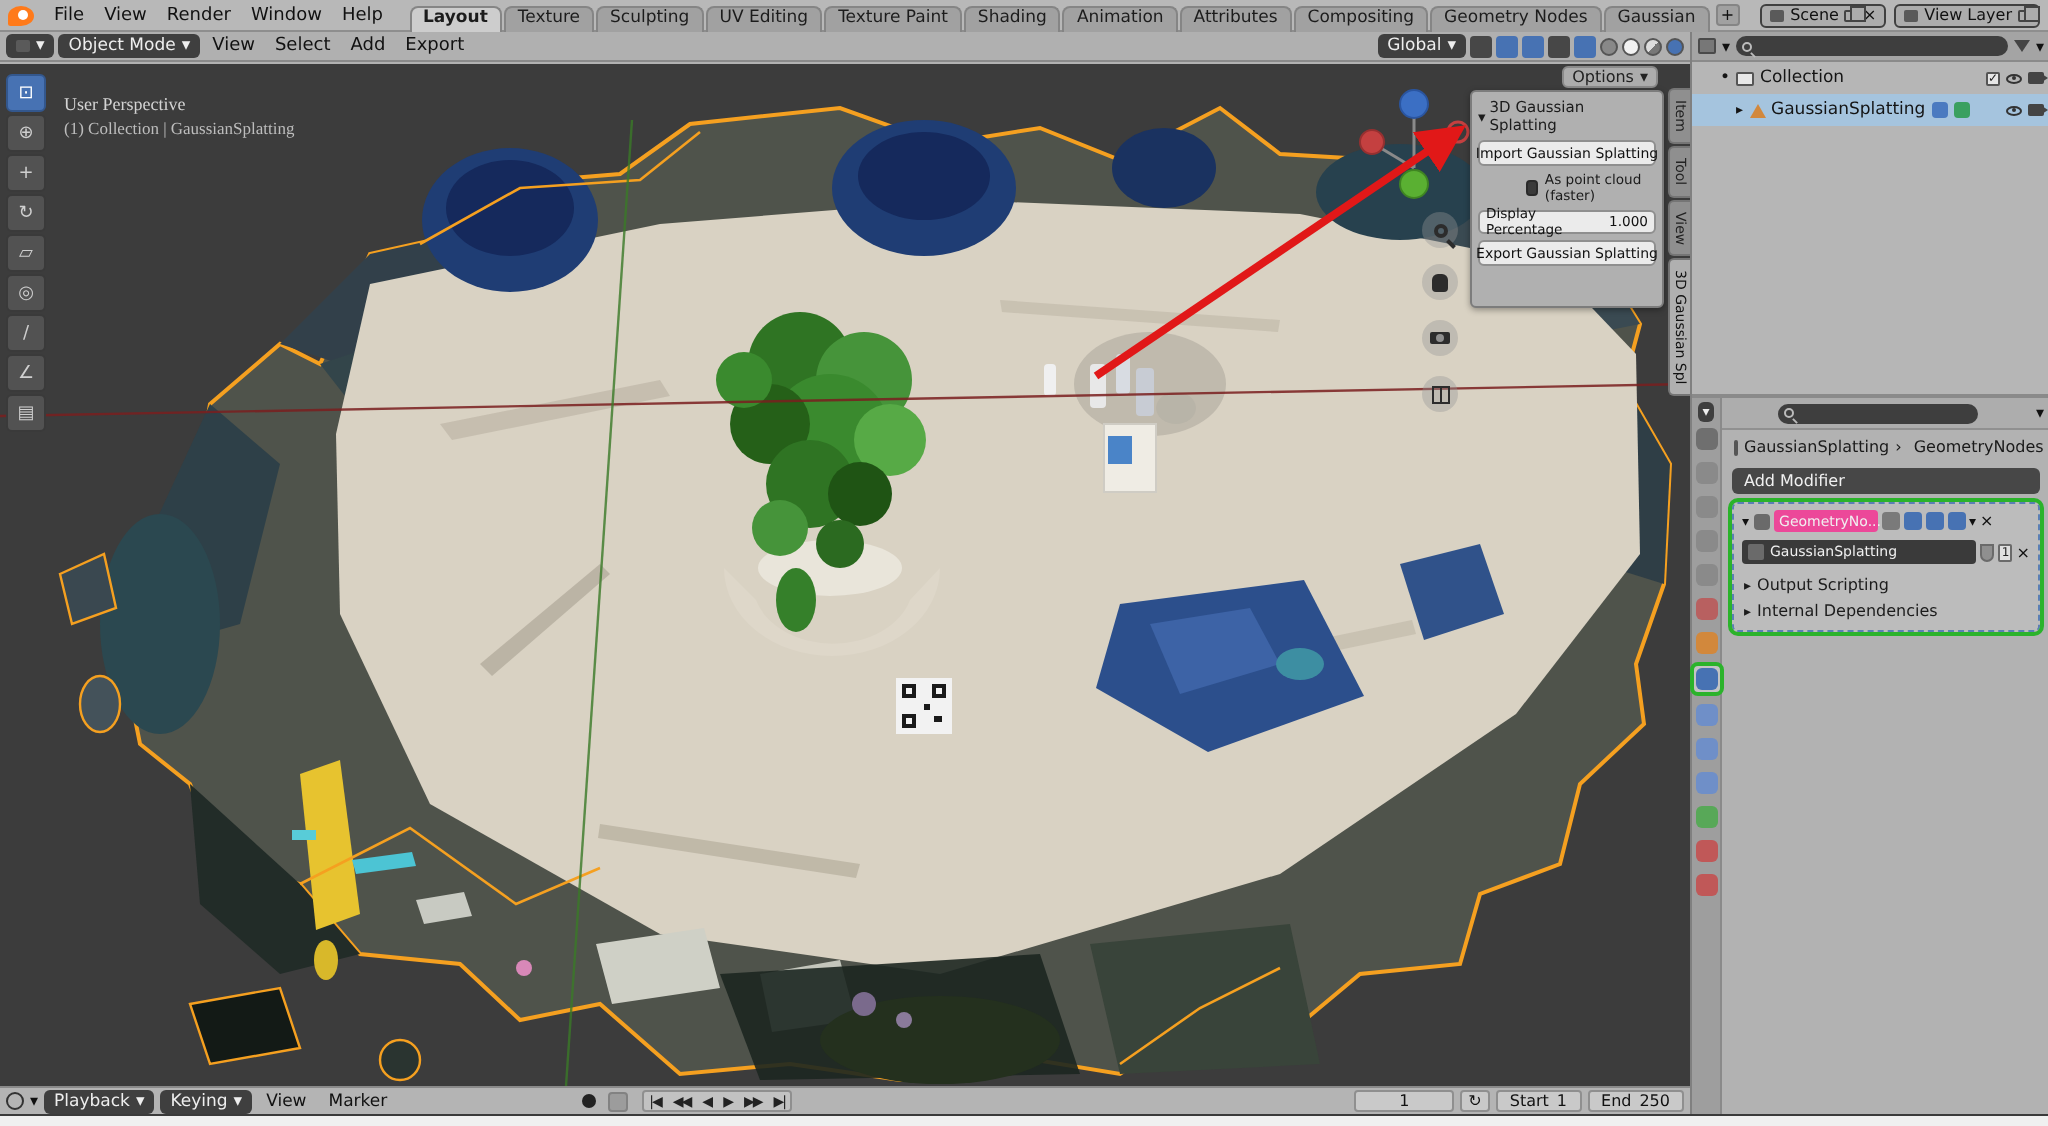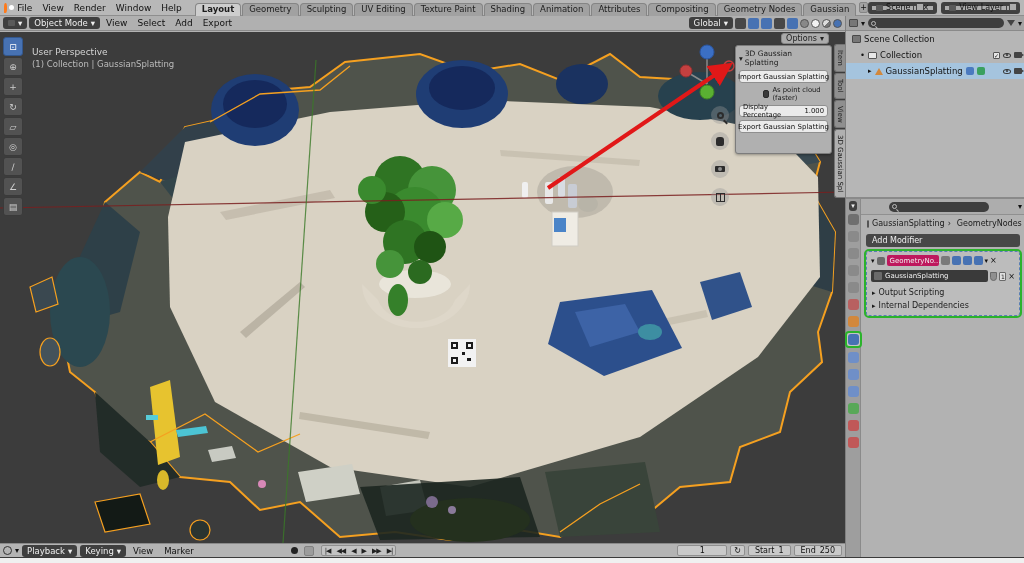--- a/index.html
+++ b/index.html
@@ -14,21 +14,21 @@
   .blender-logo::after { content:""; position:absolute; left:5px; top:2px; width:5px; height:5px;
                   background:#fff; border-radius:50%; }
   .appmenu { padding:0 5px; white-space:nowrap; }
   #ws-tabs { display:flex; margin-left:8px; height:16px; align-items:flex-end; }
   .ws-tab { font-size:8.5px; padding:0 6px 2px 6px; background:#a1a1a1; border:1px solid #858585;
             border-bottom:none; border-radius:4px 4px 0 0; margin-right:1px; white-space:nowrap; color:#1c1c1c; }
   .ws-tab.active { background:#cdcdcd; font-weight:bold; }
   .mini-btn { width:12px; height:11px; background:#a1a1a1; border:1px solid #858585; border-radius:2px;
               font-size:8px; line-height:9px; text-align:center; margin-left:2px; }
   .tb-right { margin-left:auto; display:flex; align-items:center; gap:4px; padding-right:4px; }
-  .id-widget { display:flex; align-items:center; gap:3px; background:#acacac; border:4px solid #404040;
+  .id-widget { display:flex; align-items:center; gap:3px; background:#acacac; border:1px solid #404040;
                border-radius:3px; height:12px; padding:0 4px; font-size:8px; white-space:nowrap; }
   .sq-icon { display:inline-block; width:7px; height:6px; background:#5a5a5a; border-radius:1px; }
   .sq-icon.copy { background:none; border:1px solid #444; width:6px; height:6px; position:relative; }
   .sq-icon.copy::after { content:""; position:absolute; left:2px; top:-3px; width:6px; height:6px; border:1px solid #444; background:#acacac; }
 
   
   #viewport { position:absolute; left:0; top:16px; width:845px; height:527px; }
   #vp-header { height:15px; background:#b0b0b0; border-bottom:1px solid #8a8a8a; display:flex;
                align-items:center; font-size:9px; gap:2px; padding:0 3px; }
   .dark-btn { background:#3f3f3f; color:#eee; border-radius:3px; font-size:8.5px; height:12px;
@@ -42,21 +42,21 @@
   #vp-canvas { position:absolute; left:0; top:16px; width:845px; height:511px; background:#3c3c3c; overflow:hidden; }
   #scene-svg { position:absolute; left:0; top:0; z-index:1; }
 
   
   #tool-col { position:absolute; left:3px; top:5px; z-index:10; display:flex; flex-direction:column; gap:1px; }
   .tool-btn { width:20px; height:19px; background:#525252; border:1px solid #3a3a3a; border-radius:3px;
               color:#cfcfcf; font-size:9px; display:flex; align-items:center; justify-content:center; }
   .tool-btn.active { background:#4772b3; border-color:#33578d; color:#fff; }
 
   
-  #vp-overlay-text { position:absolute; left:32px; top:14px; z-index:10; color:#d4d4d4; font-size:9px; line-height:12px; }
+  #vp-overlay-text { position:absolute; left:32px; top:14px; z-index:10; color:#d4d4d4; font-size:9px; line-height:12px;font-family:Liberation Serif, serif; }
   #vp-overlay-text .sub { color:#bdbdbd; font-size:8.5px; }
 
   
   #options-btn { position:absolute; right:16px; top:1px; z-index:10; background:#acacac; border:1px solid #8a8a8a;
                  border-radius:3px; height:11px; font-size:8px; display:flex; align-items:center; gap:3px; padding:0 4px; color:#222; }
 
   
   #gsplat-panel { position:absolute; right:13px; top:13px; width:97px; z-index:10; background:#b0b0b0;
                   border:1px solid #7c7c7c; border-radius:3px; padding:2px 3px 4px 3px; box-shadow:0 1px 3px rgba(0,0,0,.35); }
   #gsplat-panel .p-header { font-size:7.5px; color:#1c1c1c; display:flex; align-items:center; gap:2px; margin:1px 0 3px 0; }
@@ -118,21 +118,21 @@
   .ptab-wrap-active { border:2px solid #2bb32b; border-radius:4px; padding:1px; margin:1px 0; background:#c4c4c4; }
   #prop-main { position:absolute; left:15px; top:0; width:164px; height:100%; }
   #prop-header { height:16px; background:#adadad; border-bottom:1px solid #909090; display:flex; align-items:center; gap:3px; padding:0 3px; }
   #breadcrumb { display:flex; align-items:center; gap:3px; font-size:8px; padding:4px 4px 2px 6px; color:#1a1a1a; white-space:nowrap; }
   .obj-icon { width:8px; height:8px; border:1px solid #555; border-radius:1px; background:#c8c8c8; }
   #add-modifier { margin:4px 5px; height:13px; background:#474747; color:#f0f0f0; border-radius:3px; font-size:8px;
                   display:flex; align-items:center; padding:0 6px; }
   #modifier-box { margin:2px 5px; border:1px dashed #5a7fb5; outline:2px solid #2bb32b; border-radius:3px;
                   background:#bcbcbc; padding:3px 4px; }
   .mod-row { display:flex; align-items:center; gap:2px; margin-bottom:4px; font-size:8px; }
-  .name-field { background:#be185d; color:#f0f0f0; border-radius:2px; height:11px; font-size:7px; display:flex;
+  .name-field { background:#ec4899; color:#f0f0f0; border-radius:2px; height:11px; font-size:7px; display:flex;
                 align-items:center; padding:0 3px; }
   .mod-tog { width:9px; height:9px; border-radius:2px; }
   .node-field { flex:1; background:#3a3a3a; color:#f0f0f0; border-radius:2px; height:12px; font-size:7px;
                 display:flex; align-items:center; gap:3px; padding:0 3px; }
   .browse { width:8px; height:8px; background:#6a6a6a; border-radius:1px; }
   .shield { width:7px; height:9px; background:#8f8f8f; border-radius:0 0 4px 4px; border:1px solid #6a6a6a; }
   .fake-user { width:7px; height:9px; background:#e0e0e0; border:1px solid #6a6a6a; border-radius:1px; font-size:6px; line-height:8px; text-align:center; color:#222; }
   .section-row { font-size:8px; color:#1c1c1c; display:flex; align-items:center; gap:3px; padding:2px 1px; }
 
   
@@ -154,21 +154,21 @@
 
 <div id="topbar">
   <span class="blender-logo"></span>
   <span class="appmenu">File</span>
   <span class="appmenu">View</span>
   <span class="appmenu">Render</span>
   <span class="appmenu">Window</span>
   <span class="appmenu">Help</span>
   <div id="ws-tabs">
     <span class="ws-tab active">Layout</span>
-    <span class="ws-tab">Geometry</span>
+    <span class="ws-tab">Texture</span>
     <span class="ws-tab">Sculpting</span>
     <span class="ws-tab">UV Editing</span>
     <span class="ws-tab">Texture Paint</span>
     <span class="ws-tab">Shading</span>
     <span class="ws-tab">Animation</span>
     <span class="ws-tab">Attributes</span>
     <span class="ws-tab">Compositing</span>
     <span class="ws-tab">Geometry Nodes</span>
     <span class="ws-tab">Gaussian</span>
   </div>
@@ -397,24 +397,20 @@
   <div id="outliner">
     <div id="outliner-header">
       <span class="scoll-icon"></span>
       <span style="font-size:8px">▾</span>
       <div class="search-field">
           <span class="search-glyph"></span>
         </div>
       <span class="funnel"></span>
       <span style="font-size:8px">▾</span>
     </div>
-    <div class="out-row" style="padding-left:6px">
-      <span class="scoll-icon"></span>
-      <span>Scene Collection</span>
-    </div>
     <div class="out-row" style="padding-left:14px">
       <span>•</span>
       <span class="coll-icon"></span>
       <span>Collection</span>
       <span class="row-spacer"></span>
       <span class="chk">✓</span>
       <span class="eye"></span>
       <span class="cam"></span>
     </div>
     <div class="out-row selected" style="padding-left:22px">

